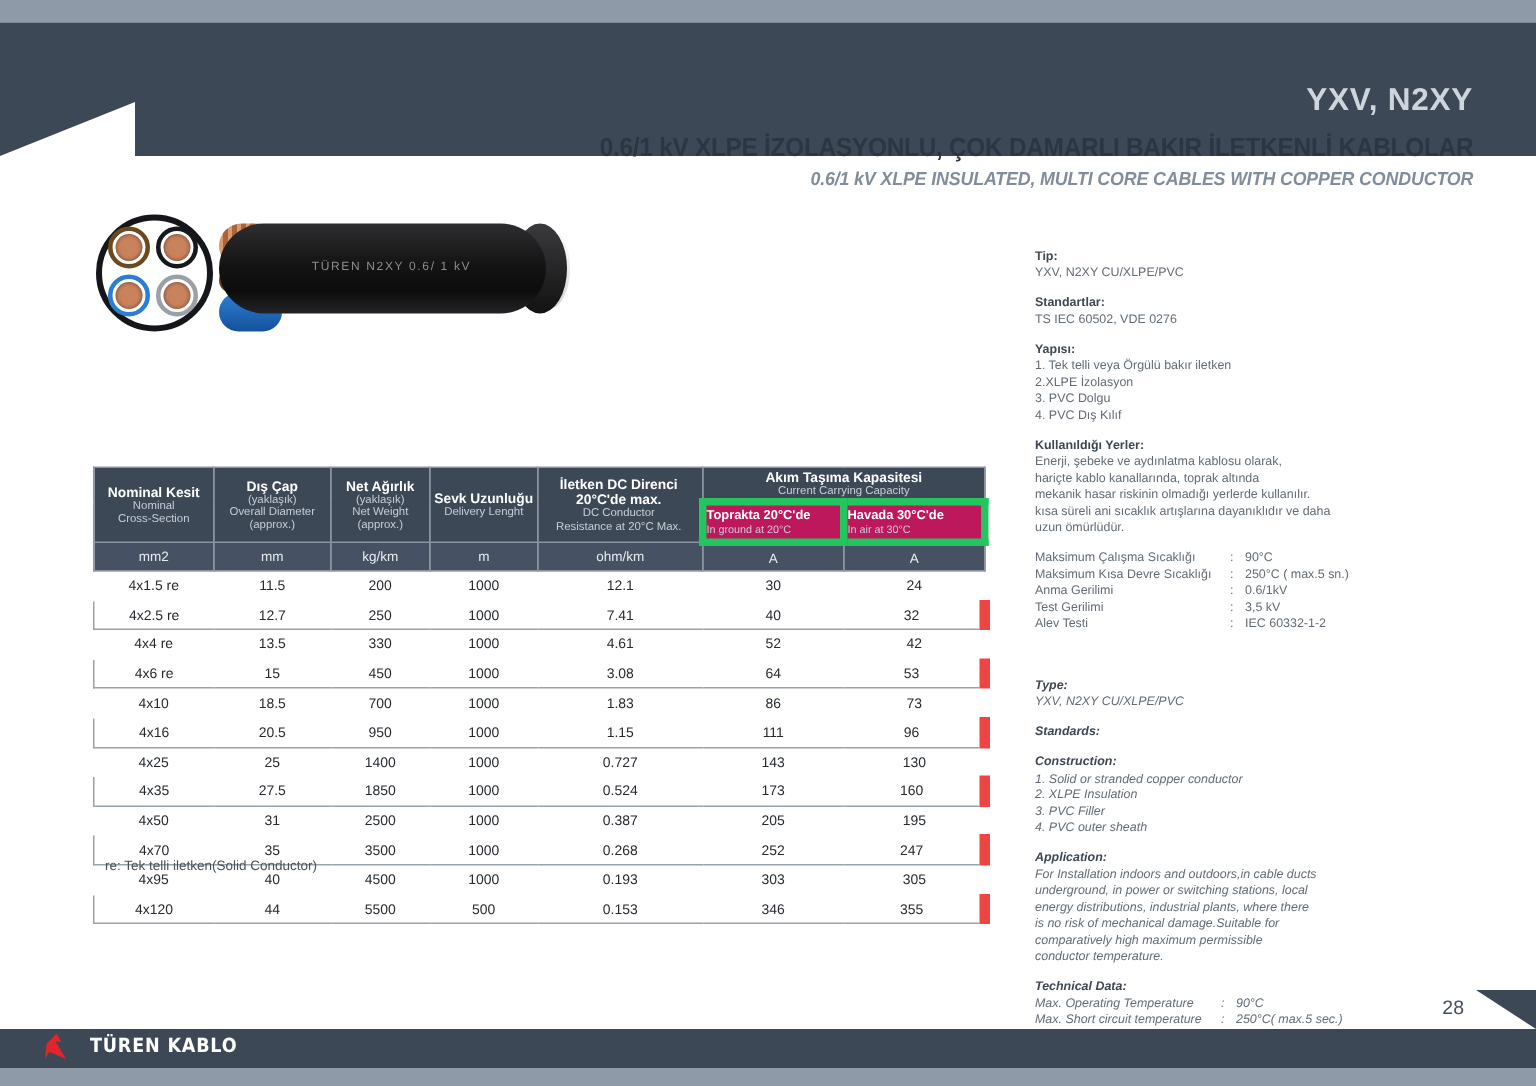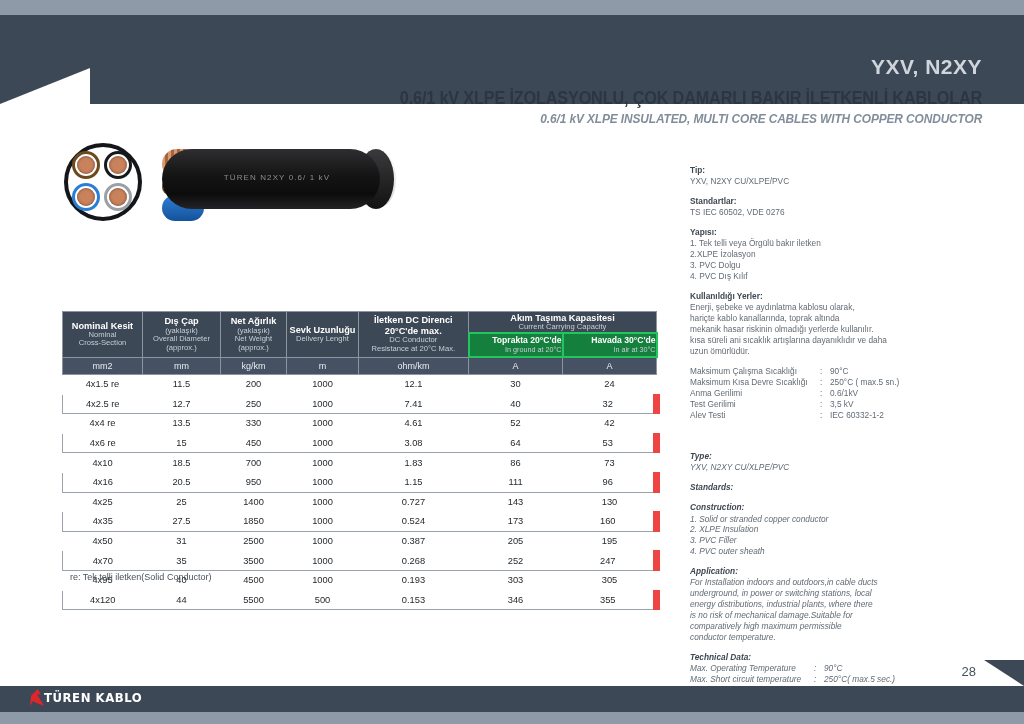--- a/index.html
+++ b/index.html
@@ -53,21 +53,21 @@
       radial-gradient(circle at 50% 50%, #e8a77e 0 2.5px, transparent 2.5px),
       #b4apt;
     background-color:#c9825c;
     box-shadow:inset 0 0 3px rgba(0,0,0,.5);
   }
   .core.c-brown{left:8px;top:8px;border-color:#6b4a1e;}
   .core.c-black{left:40px;top:8px;border-color:#17181c;}
   .core.c-blue{left:8px;top:40px;border-color:#2a7fd4;}
   .core.c-grey{left:40px;top:40px;border-color:#9aa0a6;}
 
-  .cable3d{position:absolute;left:112px;top:14px;width:270px;height:60px;}
+  .cable3d{position:absolute;left:96px;top:14px;width:270px;height:60px;}
   .sheath{
     position:absolute;left:0;top:0;width:218px;height:60px;border-radius:30px/30px;
     background:linear-gradient(180deg,#2e2e30 0%,#141415 45%,#0c0c0d 75%,#242426 100%);
   }
   .sheath-cap{
     position:absolute;left:196px;top:0;width:36px;height:60px;border-radius:50%;
     background:linear-gradient(180deg,#3a3a3c,#121213);
   }
   .sheath-label{
     position:absolute;left:40px;top:24px;width:150px;text-align:center;
@@ -90,22 +90,22 @@
   .table-wrap{position:absolute;left:62px;top:311px;width:594px;}
   table.spec{border-collapse:collapse;width:594px;table-layout:fixed;font-size:9px;}
   table.spec td,table.spec th{padding:0;margin:0;}
   .hdr-main td{
     background:#3d4856;color:#ffffff;border:1px solid #8b949f;
     text-align:center;vertical-align:middle;height:41px;line-height:1.12;
   }
   .hdr-main td .tr{font-size:9.2px;font-weight:bold;display:block;}
   .hdr-main td .en{font-size:7.6px;font-weight:normal;color:#c7ced6;display:block;}
   .hdr-sub td{
-    background:#15803d;color:#ffffff;border:2px solid #22c55e;
-    text-align:right;vertical-align:middle;height:22px;line-height:1.12;
+    background:#be185d;color:#ffffff;border:5px solid #22c55e;
+    text-align:left;vertical-align:middle;height:22px;line-height:1.12;
   }
   .hdr-sub td .tr{font-size:8.6px;font-weight:bold;display:block;}
   .hdr-sub td .en{font-size:7.2px;font-weight:normal;color:#c7ced6;display:block;}
   .hdr-unit td{
     background:#465263;color:#e7ebef;border:1px solid #8b949f;
     text-align:center;height:16px;font-size:9px;
   }
   tr.data td{
     text-align:center;height:18.6px;font-size:9.3px;color:#25292e;
     border-top:1px solid transparent;border-bottom:1px solid transparent;
@@ -137,21 +137,21 @@
   
   .page-num{
     position:absolute;right:48px;top:664px;font-size:13px;color:#46505d;
   }
   .corner-tri{
     position:absolute;right:0;top:660px;width:40px;height:26px;background:#3d4856;
     clip-path:polygon(0 0, 100% 0, 100% 100%);
   }
   .footer-band{position:absolute;left:0;top:686px;width:1024px;height:26px;background:#3d4856;}
   .footer-strip{position:absolute;left:0;top:712px;width:1024px;height:12px;background:#8f9aa8;}
-  .logo{position:absolute;left:30px;top:689px;display:flex;align-items:center;gap:0;}
+  .logo{position:absolute;left:30px;top:689px;display:flex;align-items:center;gap:16px;}
   .logo-mark{
     width:14px;height:17px;background:#e0252b;
     clip-path:polygon(55% 0, 78% 34%, 50% 30%, 100% 100%, 20% 72%, 0 100%, 8% 40%);
   }
   .logo-text{
     font-size:13px;font-weight:bold;color:#ffffff;letter-spacing:.6px;
     font-family:"DejaVu Sans", sans-serif;transform:scaleX(.9);transform-origin:left center;
   }
 </style>
 </head>

